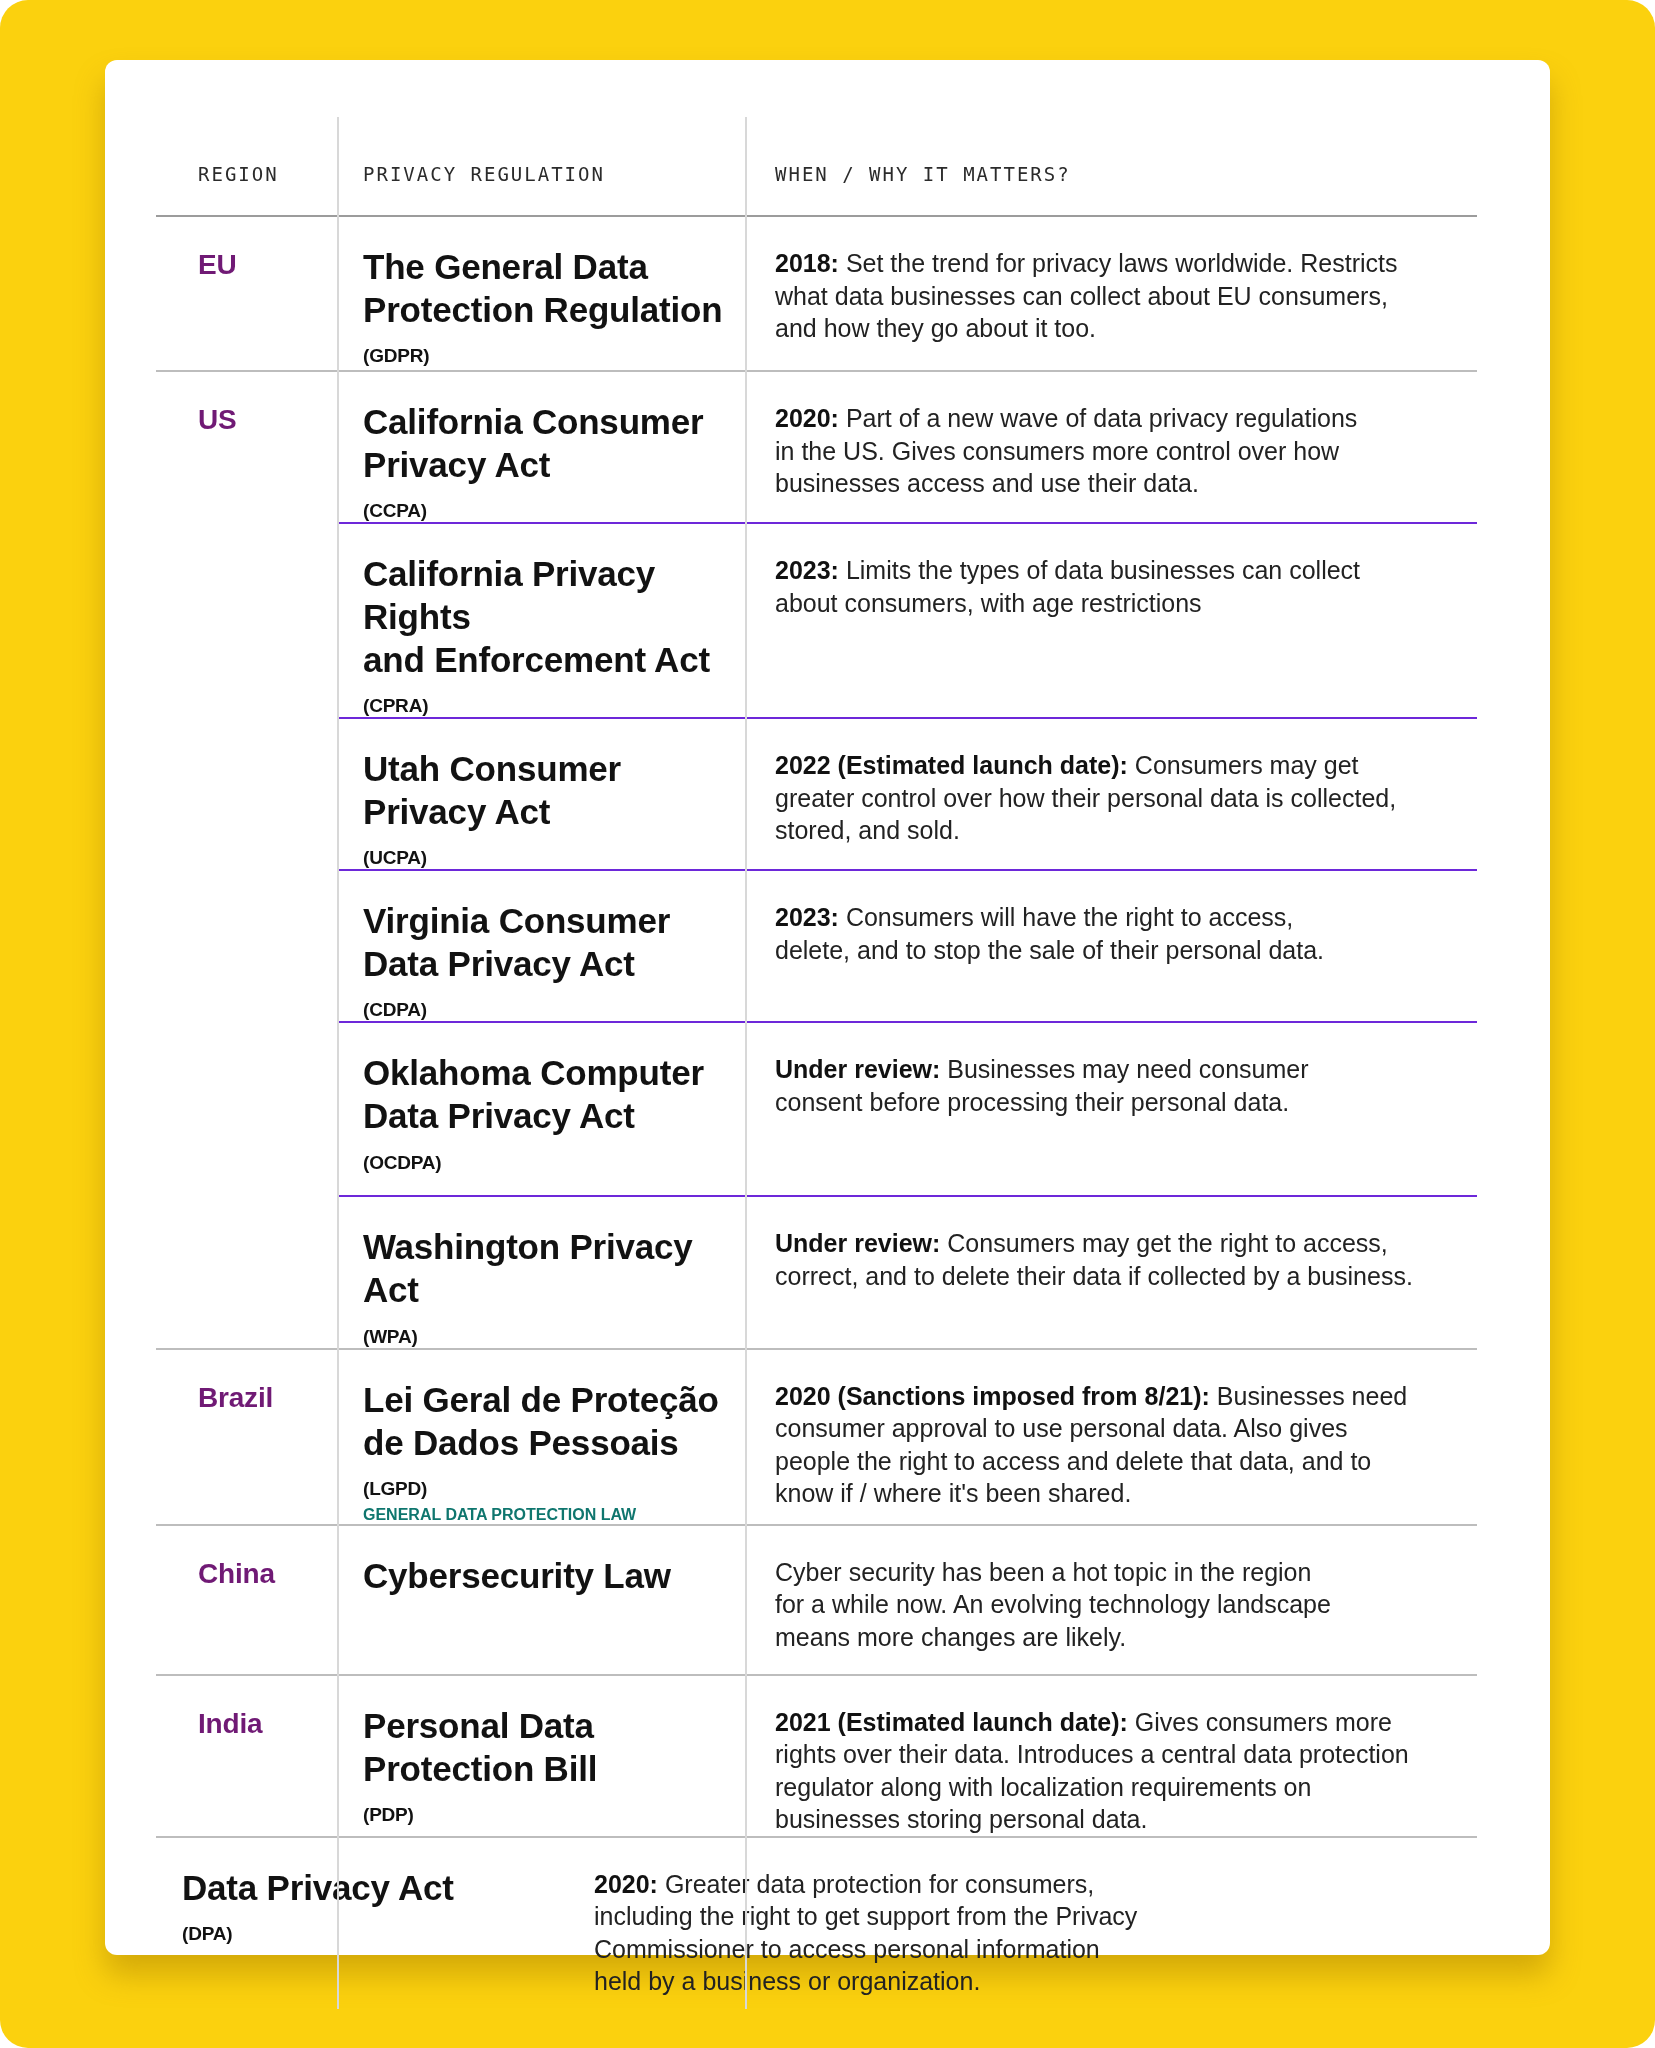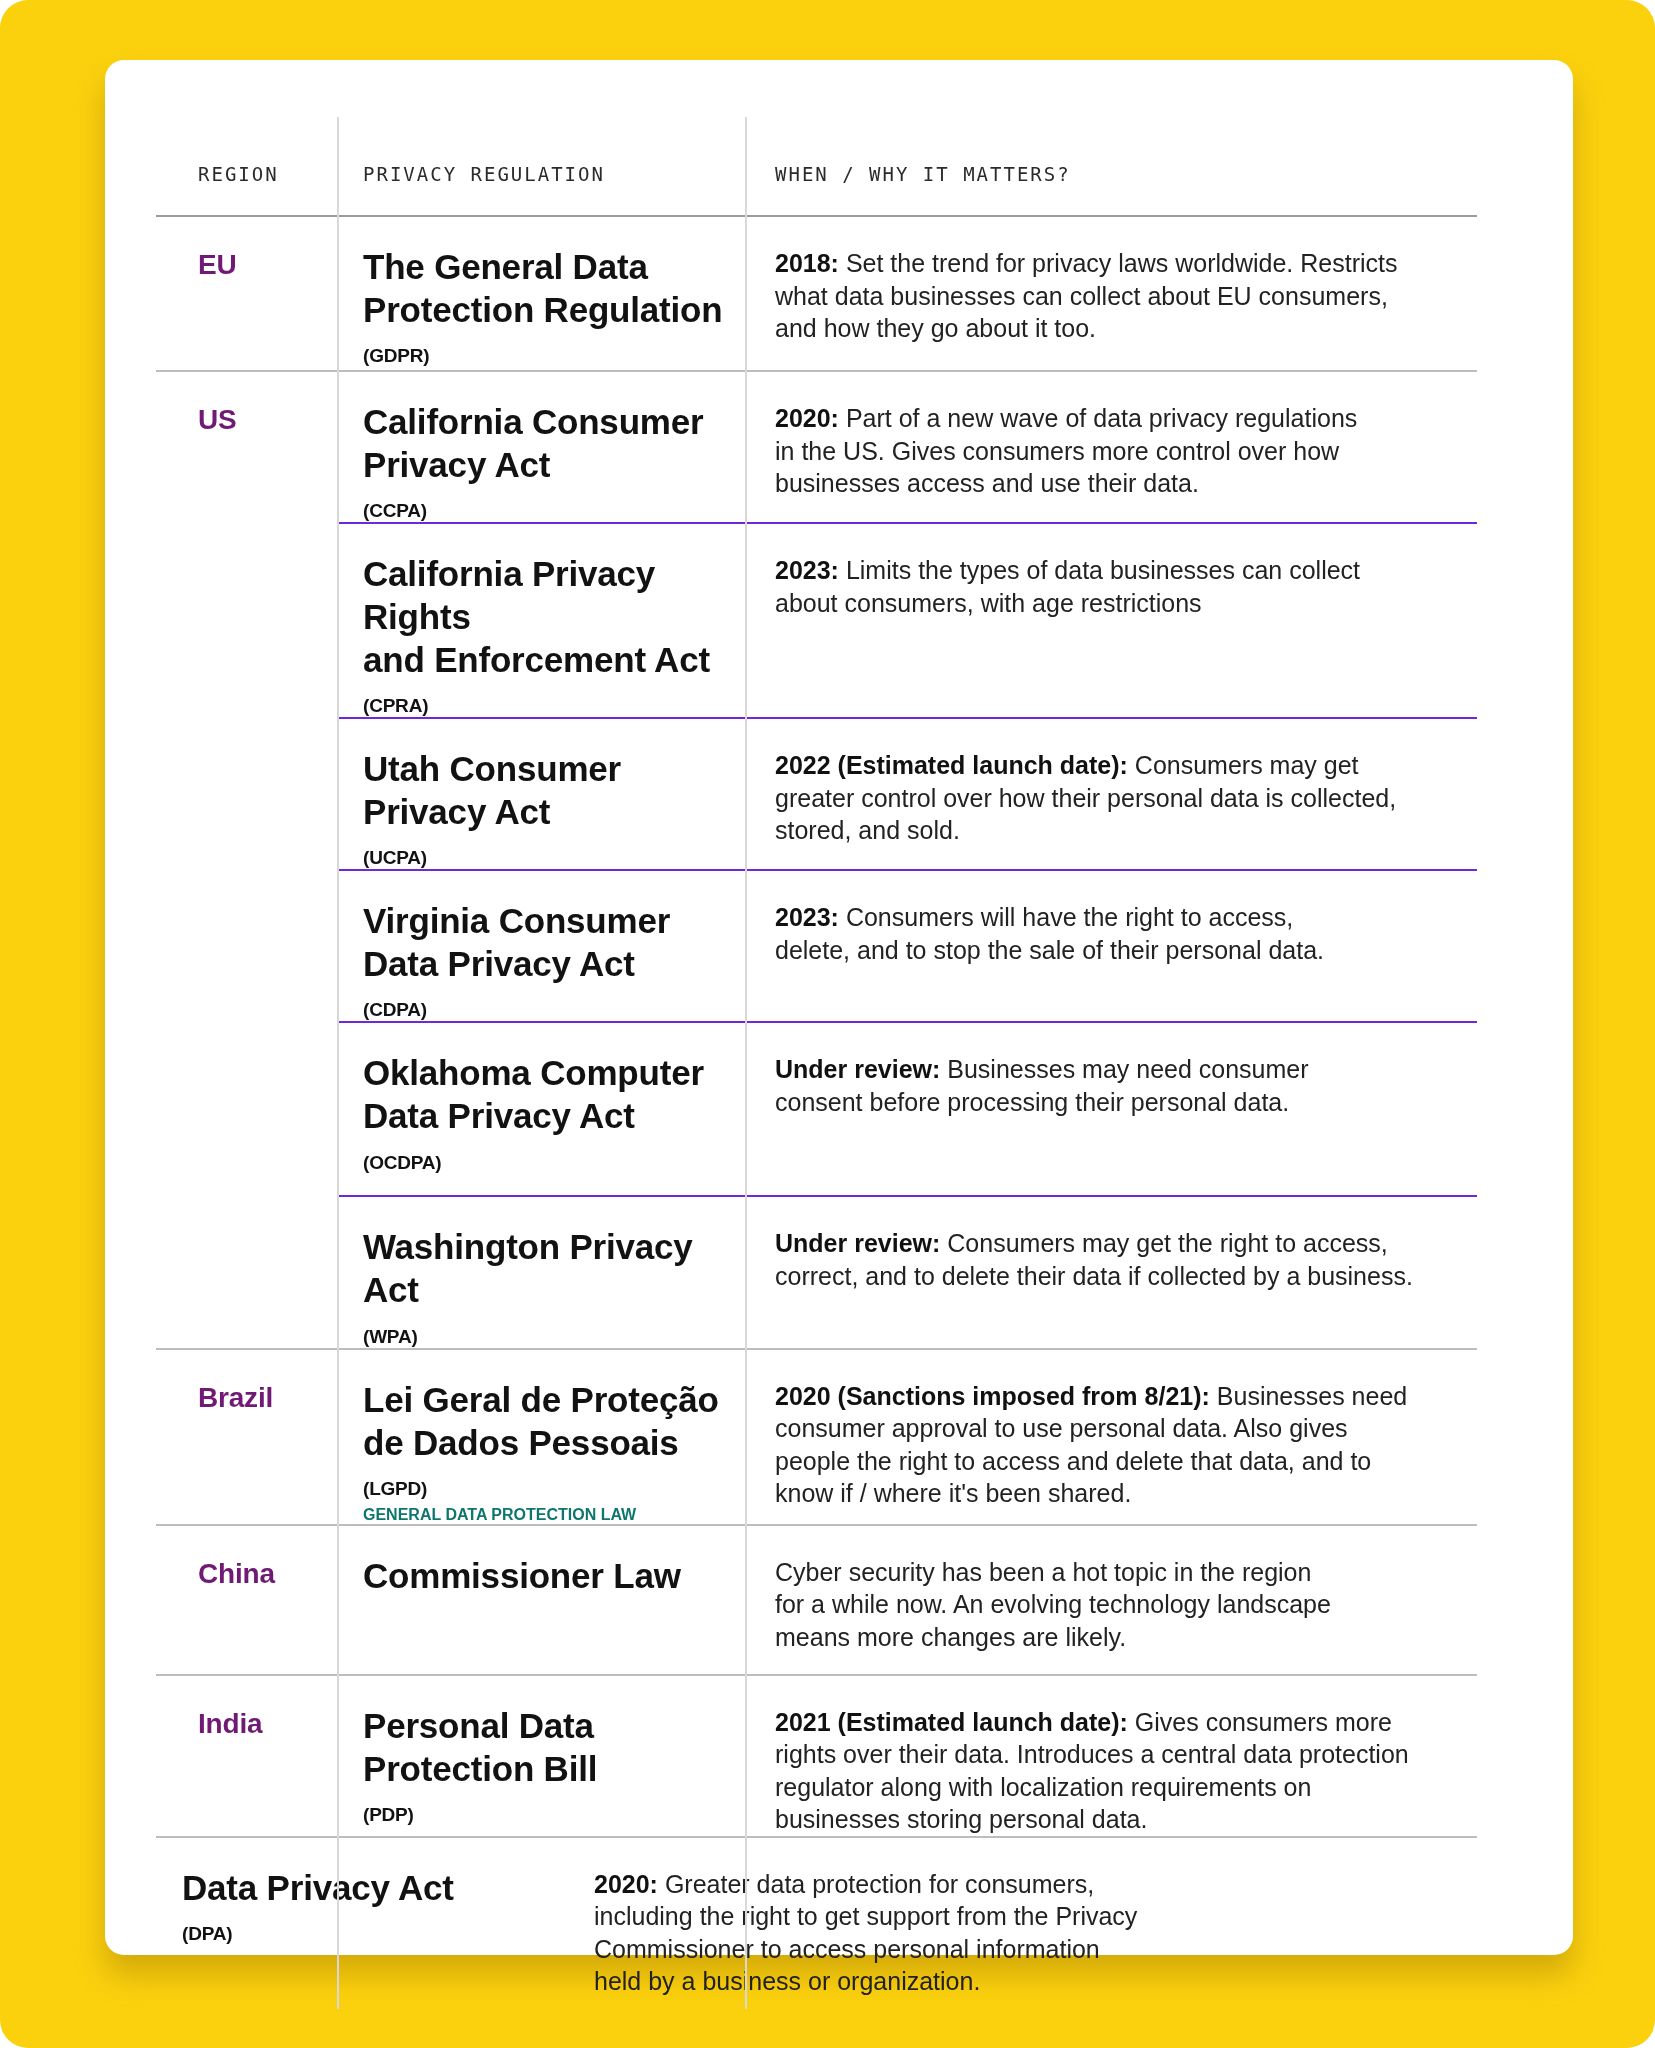--- a/index.html
+++ b/index.html
@@ -1,23 +1,22 @@
 <!DOCTYPE html>
 <html><head>
 <meta charset="utf-8">
 <style>
   html,body { margin:0; padding:0; background:#ffffff; }
   body { width:1655px; height:2048px; font-family:"Liberation Sans", sans-serif; }
   .stage { position:relative; width:1655px; height:2048px; background:#ffffff; overflow:hidden; }
   .bg { position:absolute; inset:0; background:#FBD10E; border-radius:28px; }
   .card {
     position:absolute; left:105px; top:60px; width:1445px; height:1895px;
-    background:#ffffff; border-radius:19px;
+    background:#ffffff; border-radius:12px;
     box-shadow:0 20px 30px rgba(150,107,0,0.38);
-    padding-left:23px;
   }
   .table { position:absolute; left:51px; top:57px; width:1321px; }
 
   .vline { position:absolute; top:0; bottom:0; width:2px; background:#d8d8d8; }
   .vline.v1 { left:181px; }
   .vline.v2 { left:589px; }
 
   .thead { display:flex; height:100px; box-sizing:border-box; border-bottom:2px solid #9c9c9c; }
   .th {
     font-family:"DejaVu Sans Mono", monospace; font-size:19px; letter-spacing:2px;
@@ -169,21 +168,21 @@
           <div class="desc"><span class="when">2020 (Sanctions imposed from 8/21):</span><span> Businesses need
 consumer approval to use personal data. Also gives
 people the right to access and delete that data, and to
 know if / where it's been shared.</span></div>
         </div>
       </div>
 
       <div class="row group" style="min-height:150px">
         <div class="cell cell-region">China</div>
         <div class="cell cell-reg">
-          <div class="title">Commissioner Law</div>
+          <div class="title">Cybersecurity Law</div>
         </div>
         <div class="cell cell-mat">
           <div class="desc"><span class="when"></span><span>Cyber security has been a hot topic in the region
 for a while now. An evolving technology landscape
 means more changes are likely.</span></div>
         </div>
       </div>
 
       <div class="row group" style="min-height:152px">
         <div class="cell cell-region">India</div>

